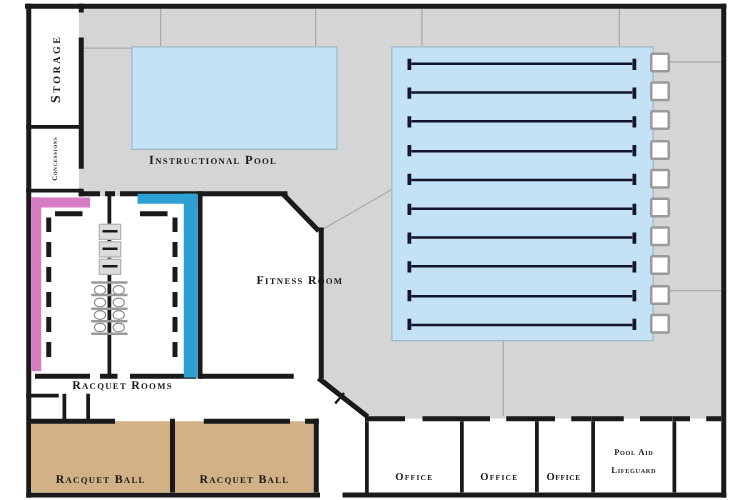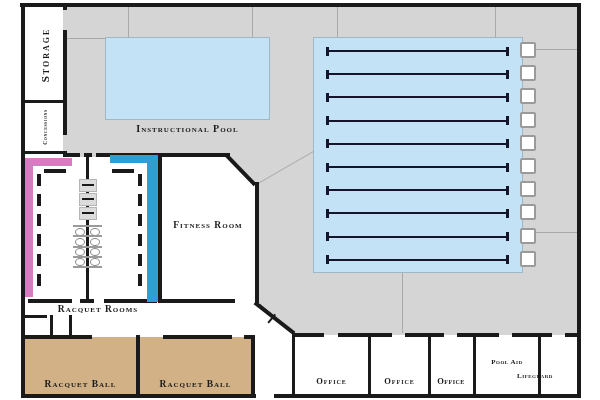--- a/index.html
+++ b/index.html
@@ -41,21 +41,21 @@
   <div class="joint" style="left:252px;top:5px;width:1px;height:32px;"></div>
   <div class="joint" style="left:337px;top:5px;width:1px;height:32px;"></div>
   <div class="joint" style="left:495px;top:5px;width:1px;height:32px;"></div>
   <div class="joint" style="left:63px;top:38px;width:42px;height:1px;"></div>
   <div class="joint" style="left:536px;top:49px;width:42px;height:1px;"></div>
   <div class="joint" style="left:536px;top:232px;width:42px;height:1px;"></div>
   <div class="joint" style="left:402px;top:273px;width:1px;height:60px;"></div>
   <div class="joint diag" style="left:258px;top:183px;width:64px;height:1px;transform:rotate(-30deg);"></div>
 
   <div class="pool" style="left:105px;top:37px;width:165px;height:83px;"></div>
-  <div class="lbl" style="left:105px;top:123px;width:165px;font-size:10px;">Instructional Pool</div>
+  <div class="lbl" style="left:88px;top:123px;width:165px;font-size:10px;">Instructional Pool</div>
 
   <div class="pool" style="left:313px;top:37px;width:210px;height:236px;">
     <div id="lanes">
         <div class="lane" style="top: 8.5px;"></div>
         <div class="lane" style="top: 31.7px;"></div>
         <div class="lane" style="top: 54.9px;"></div>
         <div class="lane" style="top: 78.1px;"></div>
         <div class="lane" style="top: 101.3px;"></div>
         <div class="lane" style="top: 124.5px;"></div>
         <div class="lane" style="top: 147.7px;"></div>
@@ -130,21 +130,21 @@
       <div class="sinkbar" style="top: 245.6px;"></div>
       <div class="sink" style="left: 75px; top: 248.1px;"></div>
       <div class="sink" style="left: 90px; top: 248.1px;"></div>
       <div class="sinkbar" style="top: 255.9px;"></div>
       <div class="sink" style="left: 75px; top: 258.4px;"></div>
       <div class="sink" style="left: 90px; top: 258.4px;"></div>
       <div class="sinkbar" style="top: 266.2px;"></div>
     </div>
 
   <div class="lbl" style="left:38px;top:304px;width:120px;font-size:9.5px;">Racquet Rooms</div>
-  <div class="lbl" style="left:158px;top:220px;width:100px;font-size:9.5px;">Fitness Room</div>
+  <div class="lbl" style="left:158px;top:220px;width:100px;font-size:9.5px;padding-left:32px;">Fitness Room</div>
 
   <div class="wall" style="left:21px;top:315px;width:26px;height:3px;"></div>
   <div class="wall" style="left:50px;top:315px;width:3px;height:22px;"></div>
   <div class="wall" style="left:69px;top:315px;width:3px;height:22px;"></div>
 
   <div class="tan" style="left:25px;top:337px;width:111px;height:57px;"></div>
   <div class="tan" style="left:140px;top:337px;width:111px;height:57px;"></div>
   <div class="wall" style="left:136px;top:335px;width:4px;height:59px;"></div>
   <div class="wall" style="left:251px;top:335px;width:4px;height:59px;"></div>
   <div class="wall" style="left:22px;top:335px;width:70px;height:4px;"></div>
@@ -167,15 +167,15 @@
   <div class="wall" style="left:457px;top:333px;width:16px;height:4px;"></div>
   <div class="wall" style="left:473px;top:333px;width:26px;height:4px;"></div>
   <div class="wall" style="left:512px;top:333px;width:26px;height:4px;"></div>
   <div class="wall" style="left:538px;top:333px;width:14px;height:4px;"></div>
   <div class="wall" style="left:565px;top:333px;width:12px;height:4px;"></div>
 
   <div class="lbl" style="left:295px;top:377px;width:73px;font-size:8.5px;">Office</div>
   <div class="lbl" style="left:371px;top:377px;width:57px;font-size:8.5px;">Office</div>
   <div class="lbl" style="left:429px;top:377px;width:44px;font-size:8.5px;letter-spacing:0.5px;">Office</div>
   <div class="lbl" style="left:476px;top:359px;width:62px;font-size:7px;letter-spacing:0.5px;">Pool Aid</div>
-  <div class="lbl" style="left:504px;top:373px;width:62px;font-size:7px;letter-spacing:0.5px;">Lifeguard</div>
+  <div class="lbl" style="left:476px;top:373px;width:62px;font-size:7px;letter-spacing:0.5px;">Lifeguard</div>
 
 </div>
 
 </body></html>

